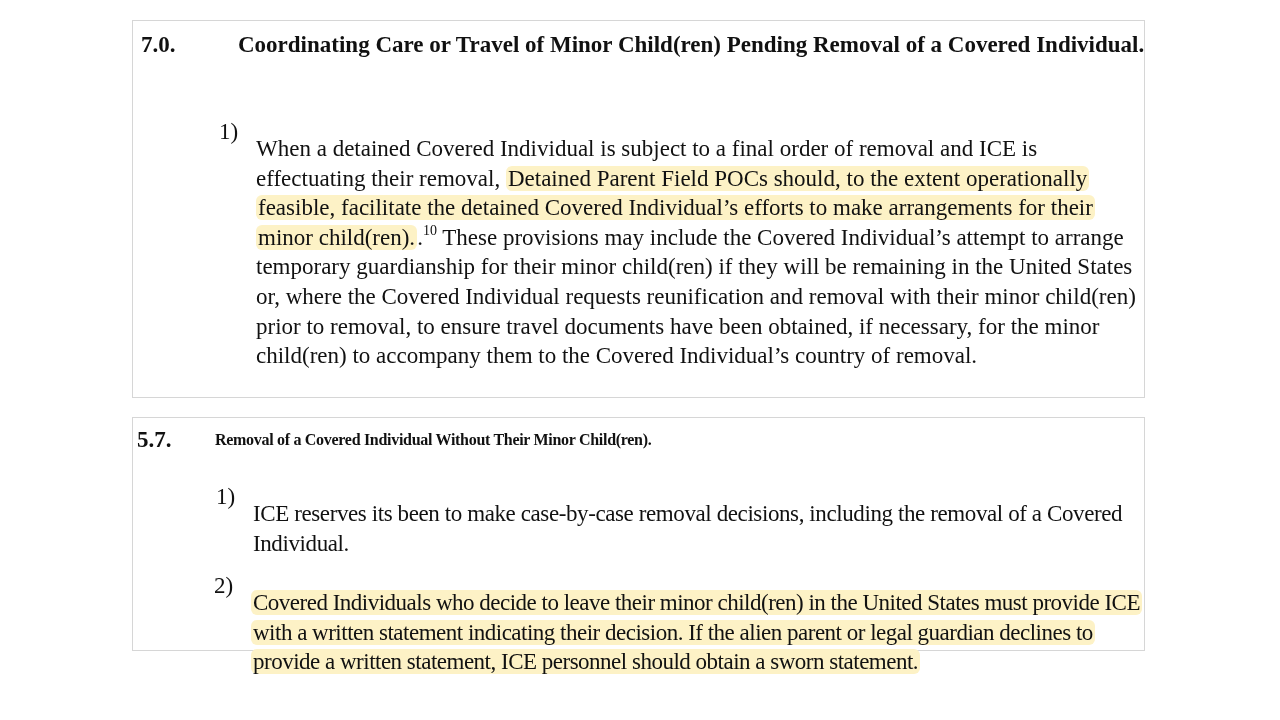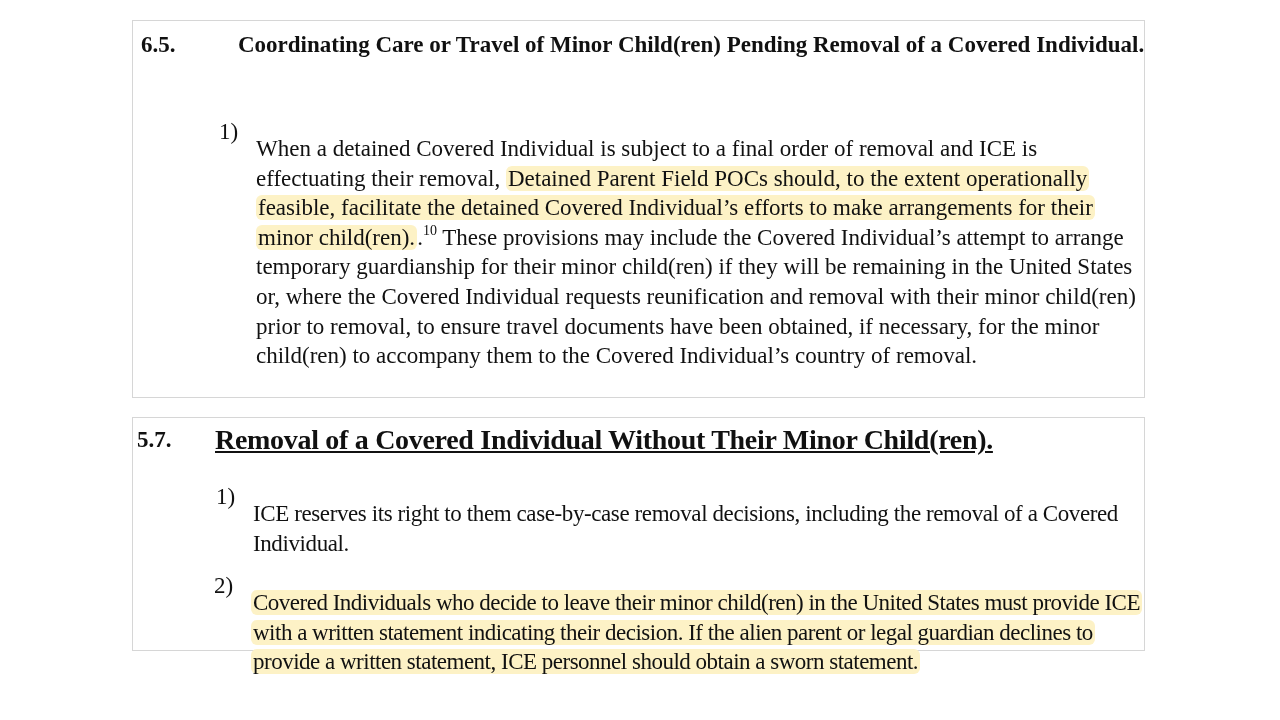--- a/index.html
+++ b/index.html
@@ -12,26 +12,26 @@
   .sec-title { position:absolute; font-weight:bold; font-size:23px; line-height:29px; }
   .item-num { position:absolute; font-size:23px; }
   .item-text { position:absolute; font-size:23px; line-height:29.6px;margin-top:16px; }
   .hl { background:#fdf2c6; border-radius:6px; padding:0 2px; box-decoration-break:clone; -webkit-box-decoration-break:clone; }
   sup { font-size:14px; vertical-align:10px; line-height:0; }
 </style>
 </head>
 <body>
 
 <div id="box1" class="box">
-  <div class="sec-num" style="left:8px; top:11px;">6.5.</div>
+  <div class="sec-num" style="left:8px; top:11px;">7.0.</div>
   <div class="sec-title" style="left:85px; top:9px; width:910px;margin-left:20px;">Coordinating Care or Travel of Minor Child(ren) Pending Removal of a Covered Individual.</div>
   <div class="item-num" style="left:86px; top:98px;">1)</div>
   <div class="item-text" style="left:123px; top:97px; width:885px;"><span>When a detained Covered Individual is subject to a final order of removal and ICE is effectuating their removal, </span><span class="hl">Detained Parent Field POCs should, to the extent operationally feasible, facilitate the detained Covered Individual’s efforts to make arrangements for their minor child(ren).</span><span>.</span><sup>10</sup><span> These provisions may include the Covered Individual’s attempt to arrange temporary guardianship for their minor child(ren) if they will be remaining in the United States or, where the Covered Individual requests reunification and removal with their minor child(ren) prior to removal, to ensure travel documents have been obtained, if necessary, for the minor child(ren) to accompany them to the Covered Individual’s country of removal.</span></div>
 </div>
 
 <div id="box2" class="box">
   <div class="sec-num" style="left:4px; top:9px;">5.7.</div>
-  <div class="sec-title" style="left:82px; top:7px; width:900px; font-size:28px; letter-spacing:-0.3px;text-decoration:underline;">Removal of a Covered Individual Without Their Minor Child(ren).</div>
+  <div class="sec-title" style="left:82px; top:7px; width:900px; font-size:16px; letter-spacing:-0.3px;">Removal of a Covered Individual Without Their Minor Child(ren).</div>
   <div class="item-num" style="left:83px; top:66px;">1)</div>
-  <div class="item-text" style="left:120px; top:65px; width:890px; letter-spacing:-0.4px;">ICE reserves its right to them case-by-case removal decisions, including the removal of a Covered Individual.</div>
+  <div class="item-text" style="left:120px; top:65px; width:890px; letter-spacing:-0.4px;">ICE reserves its been to make case-by-case removal decisions, including the removal of a Covered Individual.</div>
   <div class="item-num" style="left:81px; top:155px;">2)</div>
   <div class="item-text" style="left:118px; top:154px; width:895px; letter-spacing:-0.5px;"><span class="hl">Covered Individuals who decide to leave their minor child(ren) in the United States must provide ICE with a written statement indicating their decision. If the alien parent or legal guardian declines to provide a written statement, ICE personnel should obtain a sworn statement.</span></div>
 </div>
 
 </body></html>

